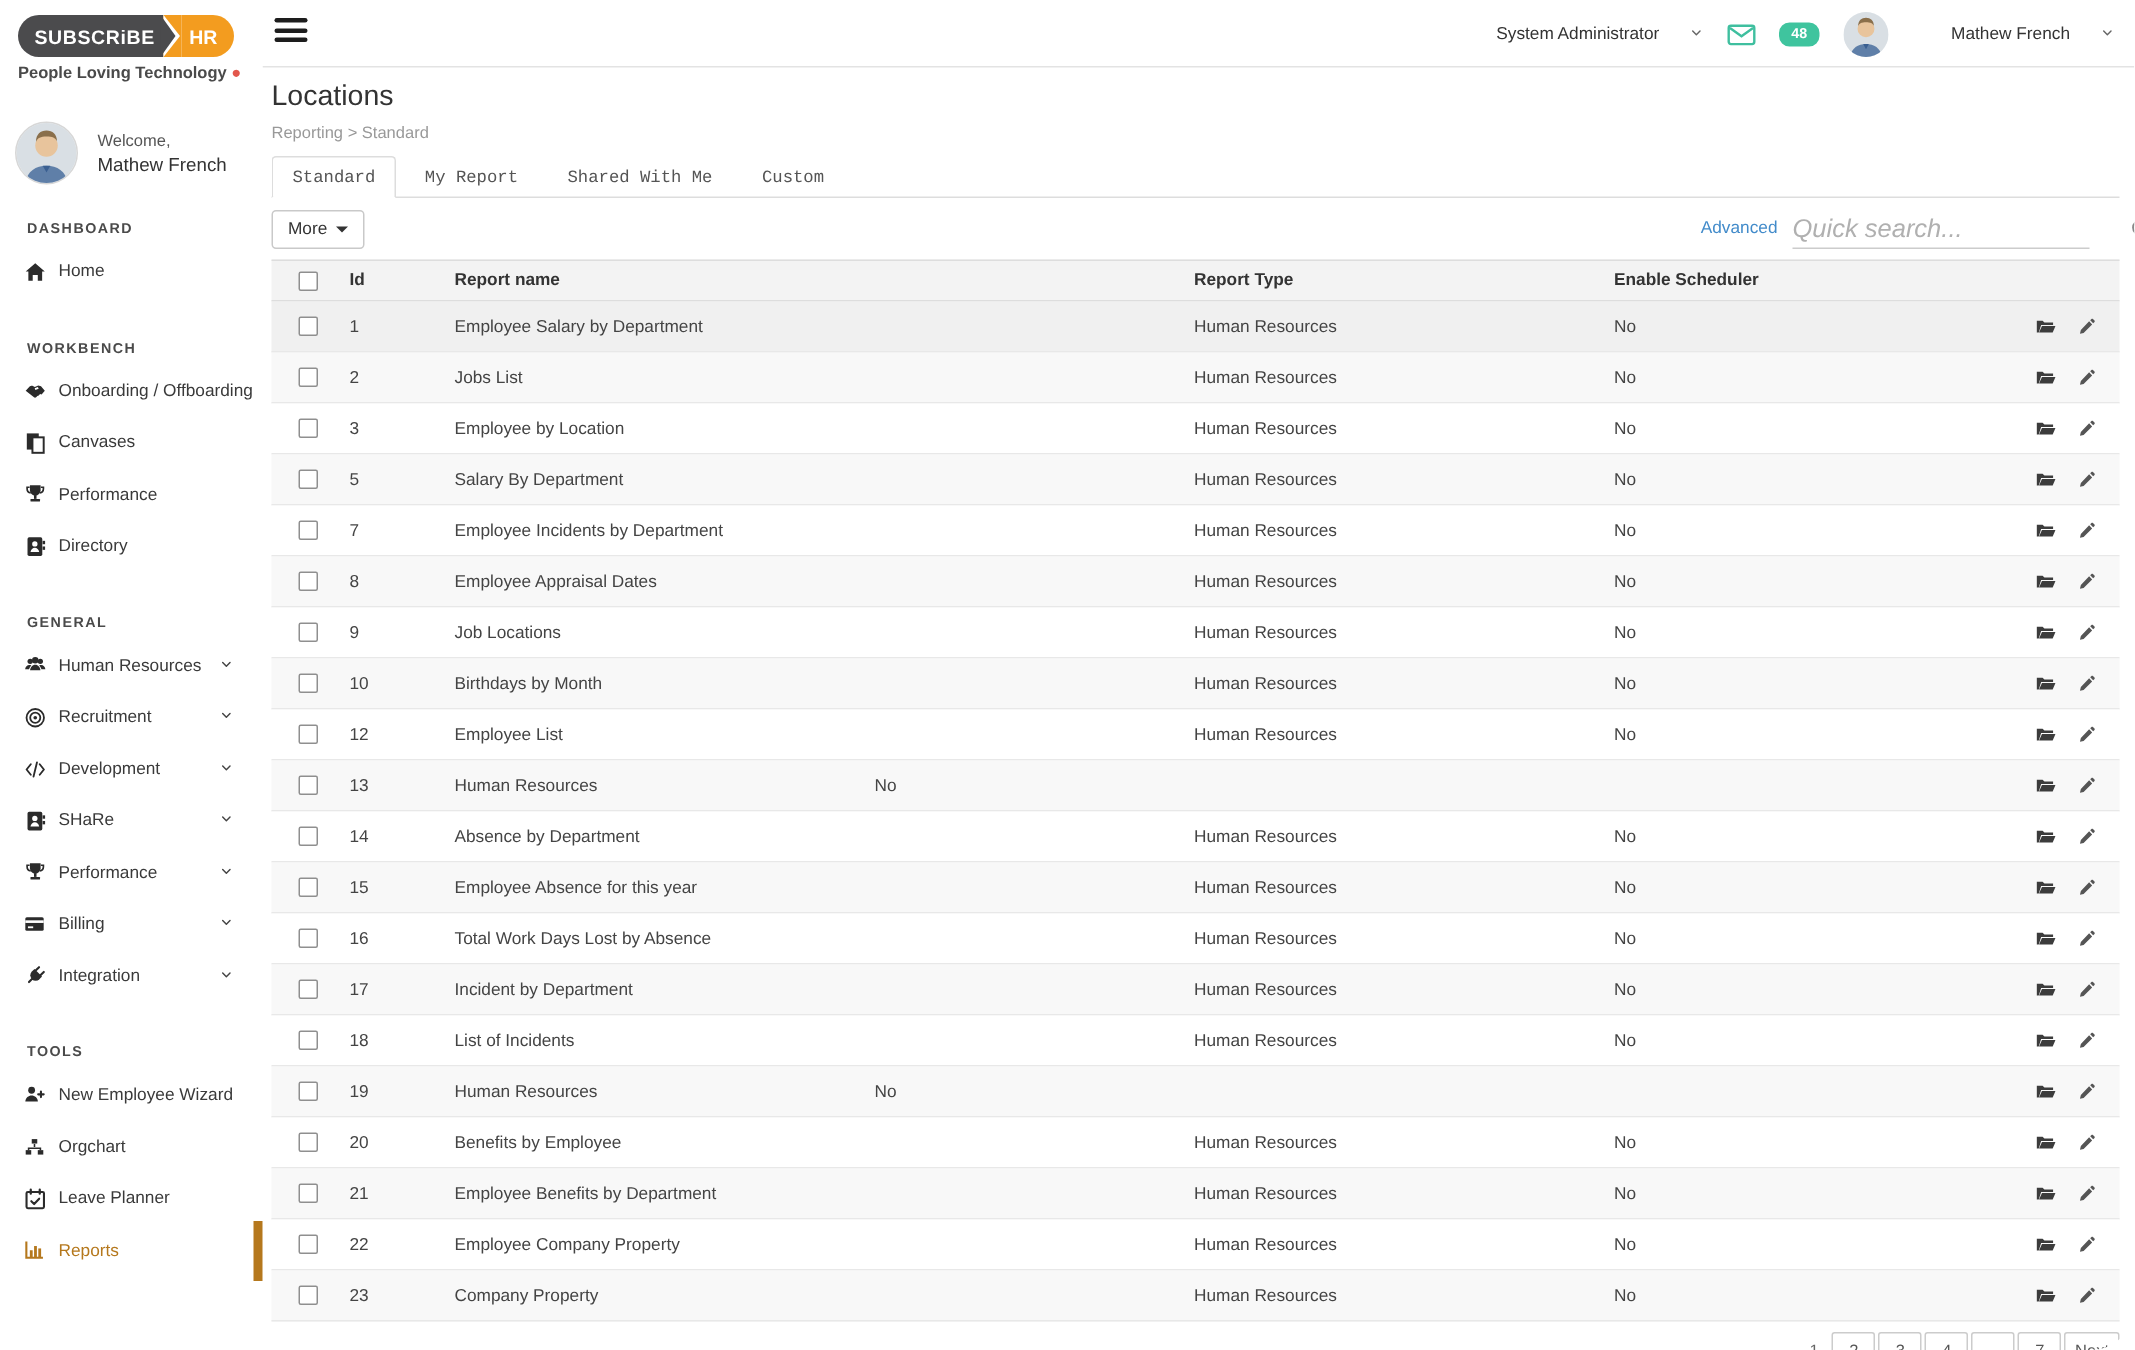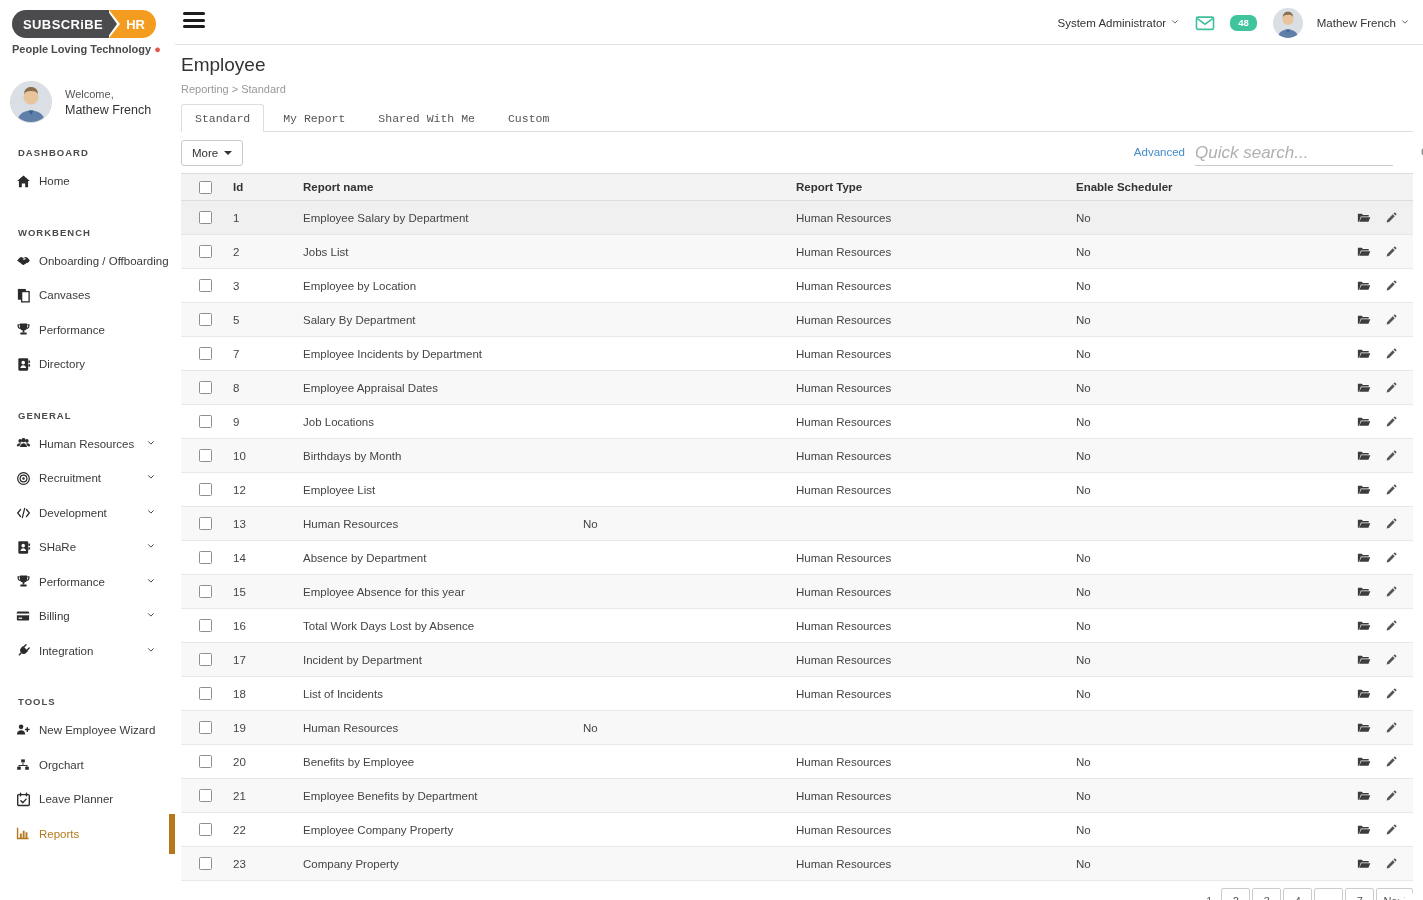--- a/index.html
+++ b/index.html
@@ -38,21 +38,21 @@
   .nav-item .chev { position:absolute; right:18px; color:#444; display:flex; }
   .nav-item.active { color:#b5781d; }
   .nav-item.active .ic { color:#b5781d; }
   .nav-item.active .active-bar { position:absolute; right:0; top:-3px; width:6px; height:40px; background:#b5781d; }
 
   
   .topbar { position:absolute; left:175px; top:0; right:0; height:45px; background:#fff; border-bottom:1px solid #e3e3e3; }
   .hamburger { position:absolute; left:8px; top:12px; width:22px; height:17px; cursor:pointer; }
   .hamburger span { display:block; height:3.2px; background:#1d1d1d; border-radius:2px; margin-bottom:3.4px; }
   .topbar-right { position:absolute; right:12px; top:0; height:45px; display:flex; align-items:center; gap:14px; }
-  .tb-link { display:flex; align-items:center; gap:5px; font-size:11.5px; color:#333; cursor:pointer; }
+  .tb-link { display:flex; align-items:center; gap:21px; font-size:11.5px; color:#333; cursor:pointer;margin-left:28px; }
   .tb-mail { display:flex; align-items:center; cursor:pointer;gap:17px; }
   .mail-badge { margin-left:-4px; background:#3fc49e; color:#fff; font-size:9.5px; font-weight:bold;
                 border-radius:9px; padding:2.5px 8px; border:2px solid #fff; }
   .avatar-sm { width:30px; height:30px; border-radius:50%; overflow:hidden; background:#eef1f3; cursor:pointer; }
 
   
   .main { position:absolute; left:175px; top:46px; right:0; bottom:0; }
   .page-title { margin:8px 0 0 6px; font-size:19px; color:#333; }
   .breadcrumb { margin:7px 0 0 6px; font-size:11px; color:#999; }
 
@@ -389,21 +389,21 @@
         <span class="chev-sm" style="color: rgb(102, 102, 102);">
             <svg width="10" height="10" viewBox="0 0 16 16" xmlns="http://www.w3.org/2000/svg">
               <path d="M3 5.5 8 10.5l5-5" transform="scale(.78)" fill="none" stroke="currentColor" stroke-width="2" stroke-linecap="round" stroke-linejoin="round"></path>
             </svg>
           </span>
       </div>
     </div>
   </div>
 
   <div class="main">
-    <div class="page-title">Employee</div>
+    <div class="page-title">Locations</div>
     <div class="breadcrumb">Reporting &gt; Standard</div>
 
     <div class="tabs" id="tabs-bar">
         <div class="tab active">Standard</div>
         <div class="tab">My Report</div>
         <div class="tab">Shared With Me</div>
         <div class="tab">Custom</div>
       </div>
 
     <div class="toolbar">

